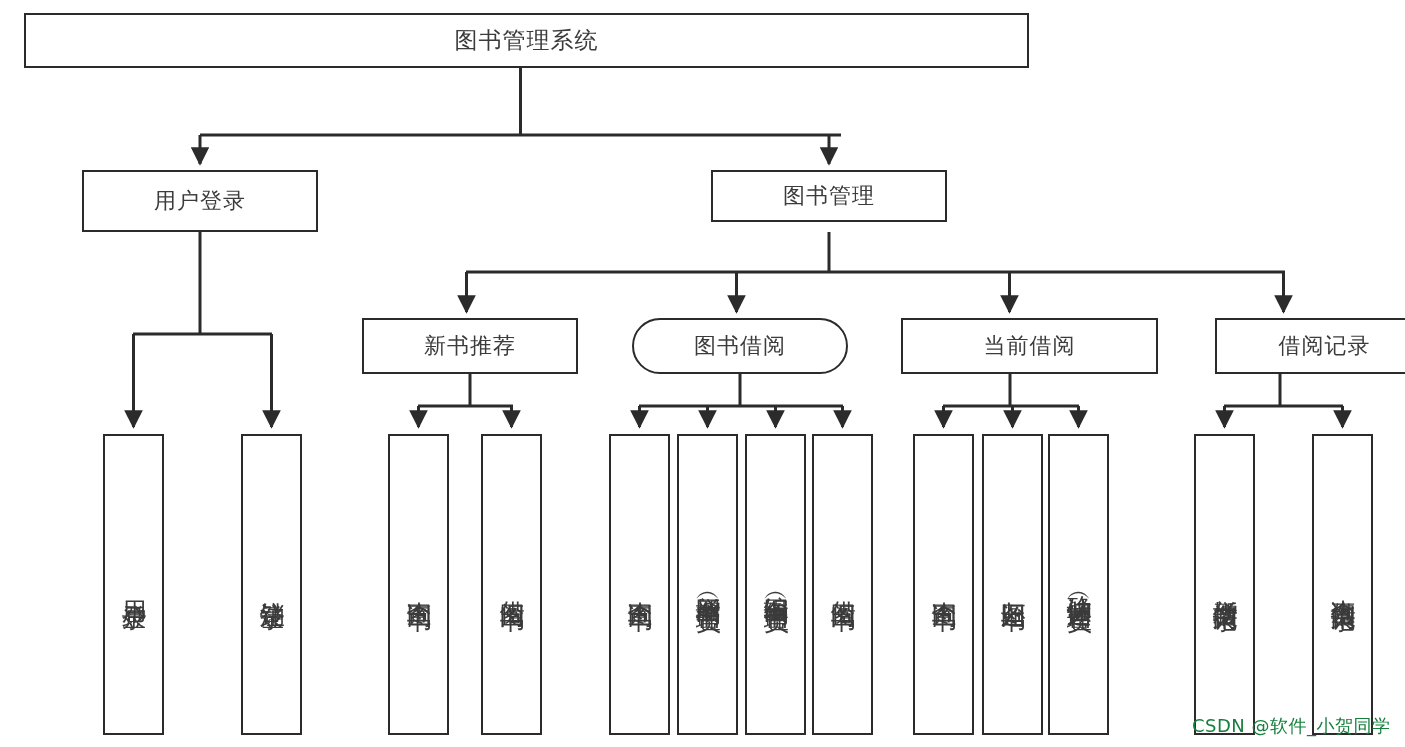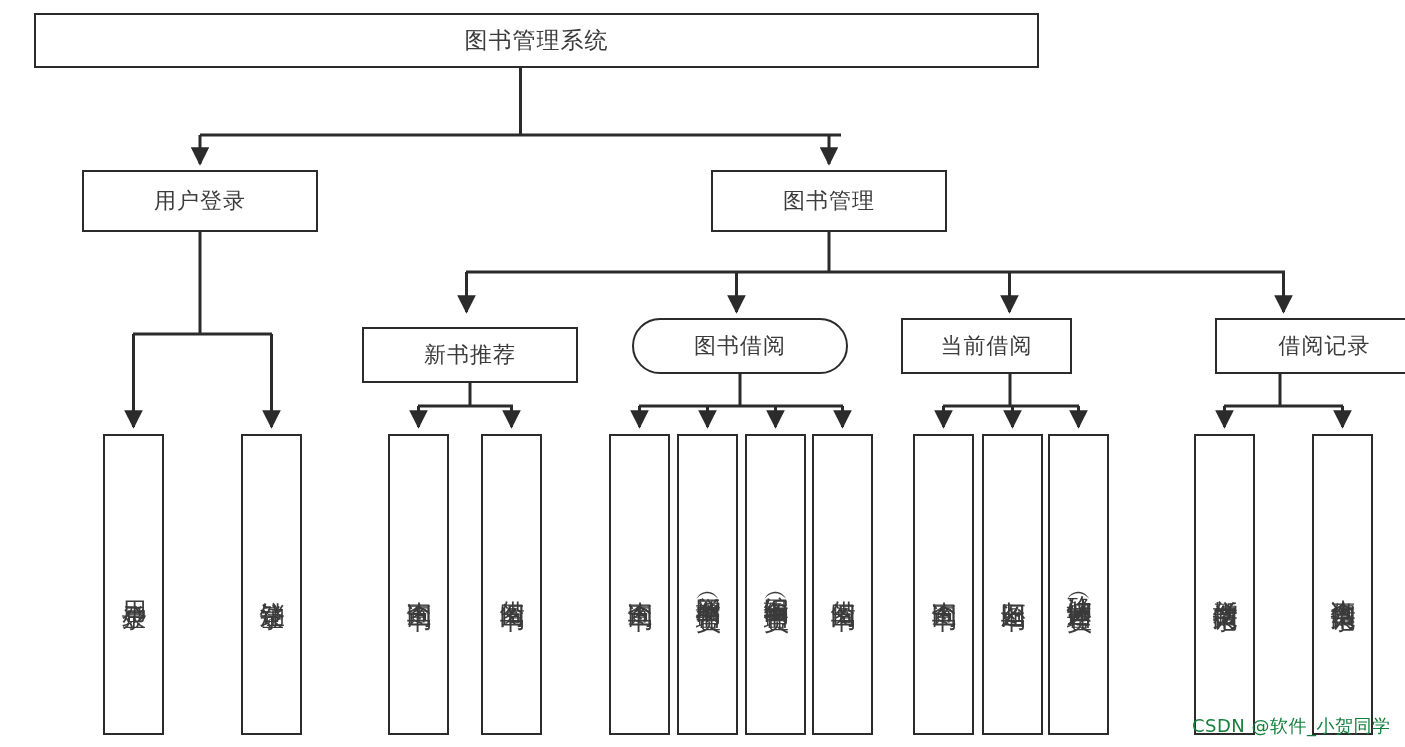--- a/index.html
+++ b/index.html
@@ -102,38 +102,38 @@
       <path d="M 1012.5 406 L 1012.5 427" marker-end="url(#arrow)"></path>
       <path d="M 1078.5 406 L 1078.5 427" marker-end="url(#arrow)"></path>
 
       <path d="M 1280 374 L 1280 406"></path>
       <path d="M 1224 406 L 1343 406"></path>
       <path d="M 1224.5 406 L 1224.5 427" marker-end="url(#arrow)"></path>
       <path d="M 1342.5 406 L 1342.5 427" marker-end="url(#arrow)"></path>
     </g>
   </svg>
 
-  <div class="node-box root" style="left:34px;top:13px;width:1005px;height:55px;">
+  <div class="node-box root" style="left:24px;top:13px;width:1005px;height:55px;">
     <span class="node-label">图书管理系统</span>
   </div>
 
   <div class="node-box" style="left:82px;top:170px;width:236px;height:62px;">
     <span class="node-label">用户登录</span>
   </div>
-  <div class="node-box" style="left:711px;top:170px;width:236px;height:62px;">
+  <div class="node-box" style="left:711px;top:170px;width:236px;height:52px;">
     <span class="node-label">图书管理</span>
   </div>
 
-  <div class="node-box" style="left:362px;top:318px;width:216px;height:56px;margin-top:9px;">
+  <div class="node-box" style="left:362px;top:318px;width:216px;height:56px;">
     <span class="node-label">新书推荐</span>
   </div>
   <div class="node-box" style="left:632px;top:318px;width:216px;height:56px;border-radius:28px;">
     <span class="node-label">图书借阅</span>
   </div>
-  <div class="node-box" style="left:901px;top:318px;width:171px;height:56px;">
+  <div class="node-box" style="left:901px;top:318px;width:257px;height:56px;">
     <span class="node-label">当前借阅</span>
   </div>
   <div class="node-box" style="left:1171px;top:318px;width:219px;height:56px;margin-left:44px;">
     <span class="node-label">借阅记录</span>
   </div>
 
   <div class="node-box leaf" style="left:103px;top:434px;width:61px;height:301px;">
     <span class="node-label">用户登录</span>
   </div>
   <div class="node-box leaf" style="left:241px;top:434px;width:61px;height:301px;">

